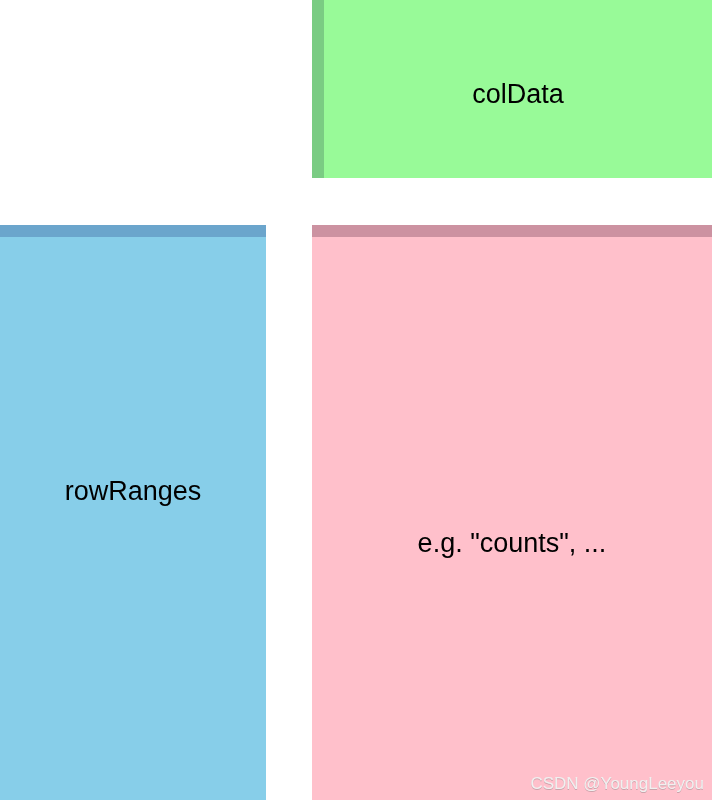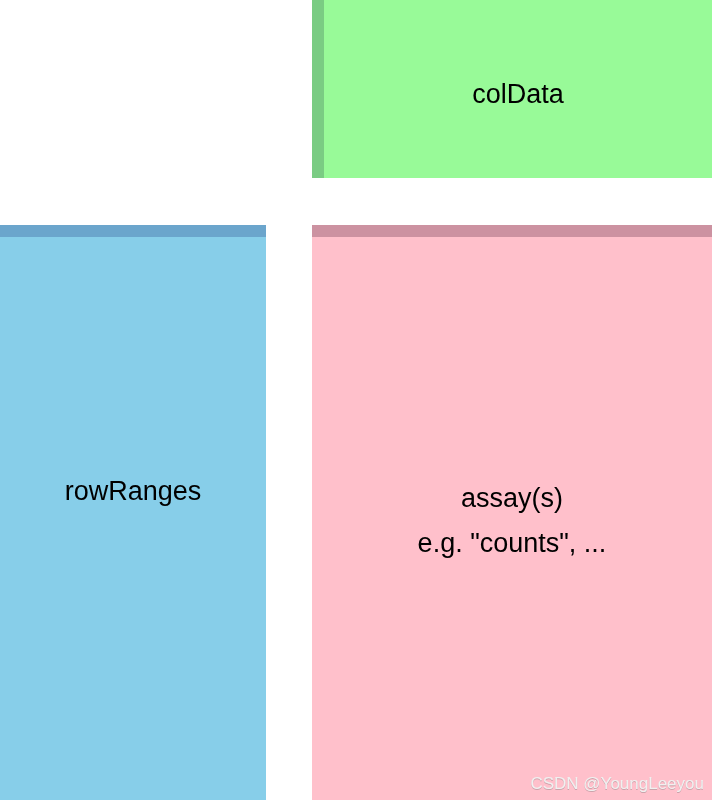--- a/index.html
+++ b/index.html
@@ -98,19 +98,18 @@
 
   <div class="block" id="coldata-block">
     <div class="label">colData</div>
   </div>
 
   <div class="block" id="rowranges-block">
     <div class="label">rowRanges</div>
   </div>
 
   <div class="block" id="assay-block">
-    <div class="label line1">assay(s)</div>
     <div class="label line2">e.g. "counts", ...</div>
   </div>
 
   <div id="watermark">CSDN @YoungLeeyou</div>
 
 </div>
 
 </body></html>

